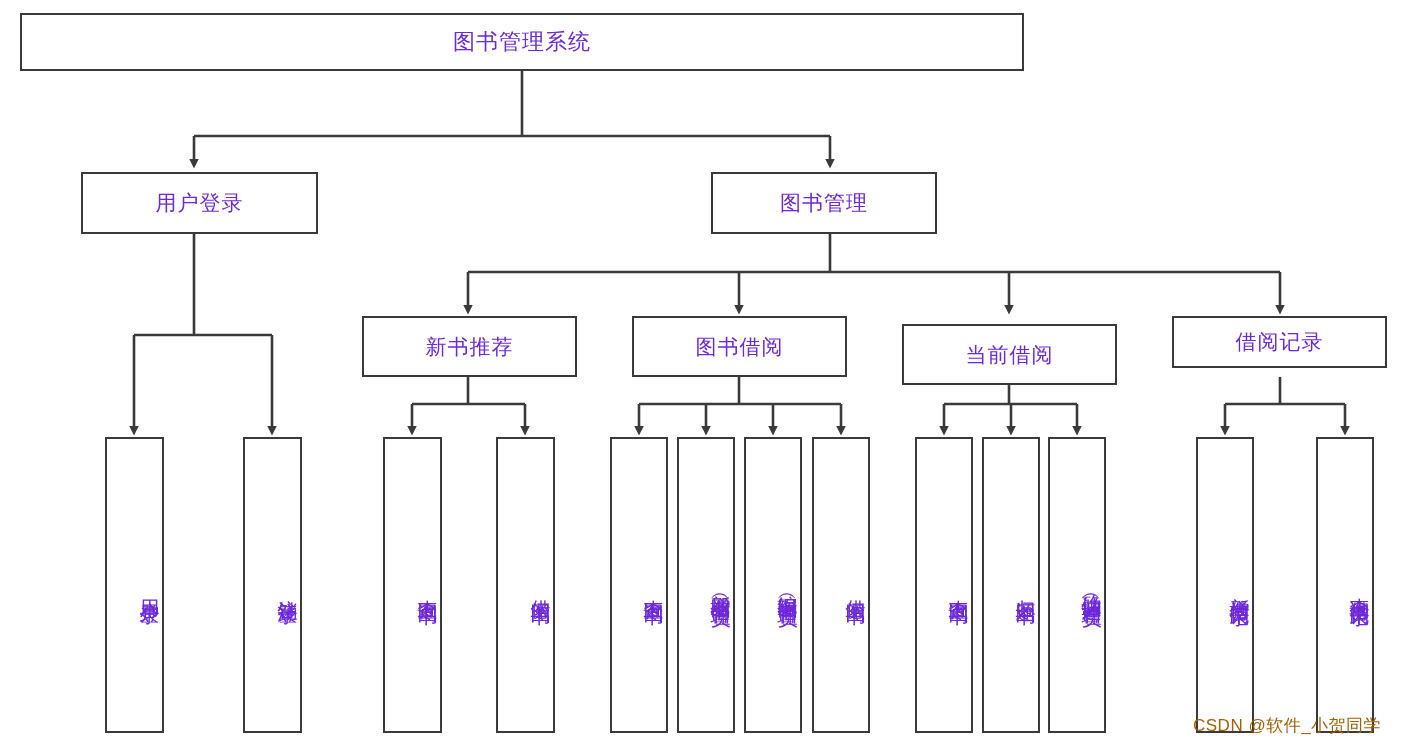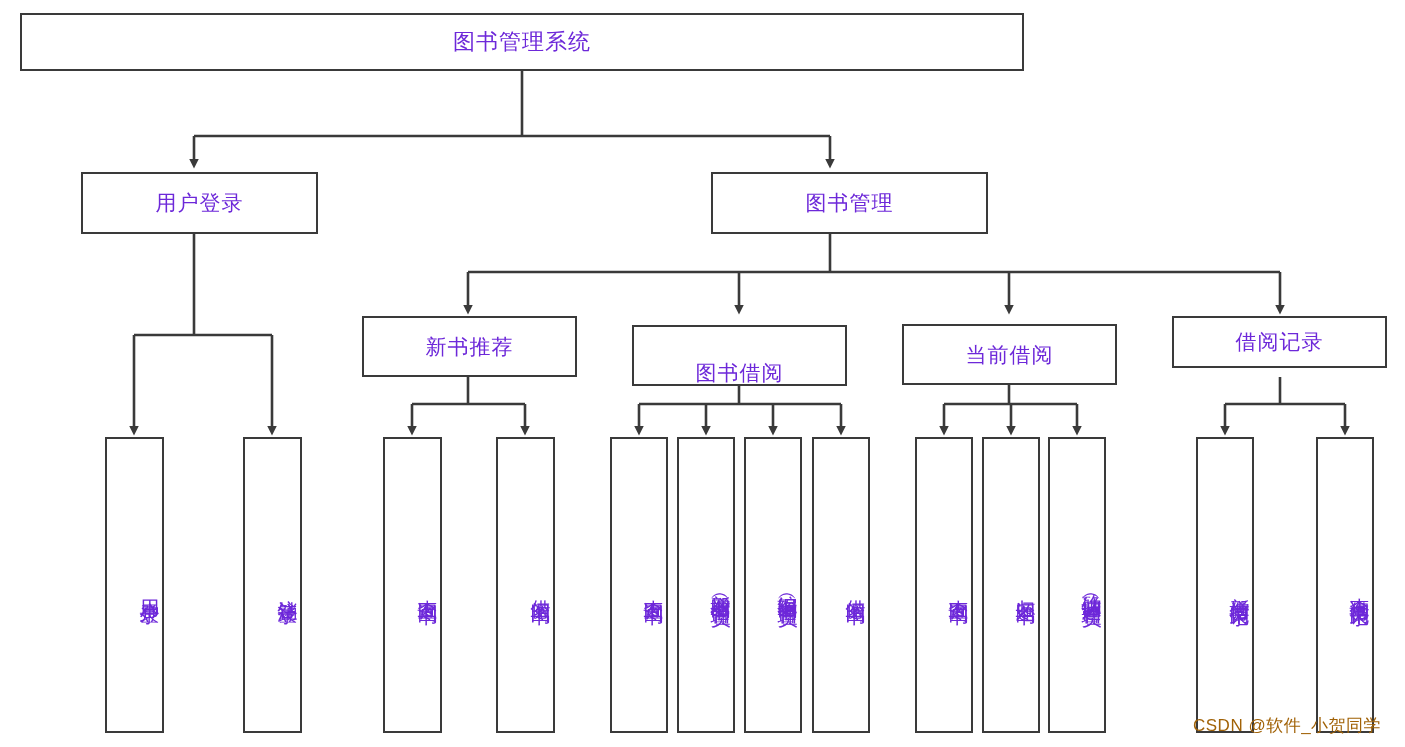--- a/index.html
+++ b/index.html
@@ -124,28 +124,28 @@
     </g>
   </svg>
 
   <div class="node node-root" style="left:20px; top:13px; width:1004px; height:58px;">
     <span>图书管理系统</span>
   </div>
 
   <div class="node node-h" style="left:81px; top:172px; width:237px; height:62px;">
     <span>用户登录</span>
   </div>
-  <div class="node node-h" style="left:711px; top:172px; width:277px; height:62px;">
+  <div class="node node-h" style="left:711px; top:172px; width:226px; height:62px;">
     <span>图书管理</span>
   </div>
 
   <div class="node node-h" style="left:362px; top:316px; width:215px; height:61px;">
     <span>新书推荐</span>
   </div>
-  <div class="node node-h" style="left:632px; top:325px; width:215px; height:61px;align-items:flex-end;">
+  <div class="node node-h" style="left:632px; top:316px; width:215px; height:61px;">
     <span>图书借阅</span>
   </div>
   <div class="node node-h" style="left:902px; top:324px; width:215px; height:61px;">
     <span>当前借阅</span>
   </div>
   <div class="node node-h" style="left:1172px; top:316px; width:215px; height:52px;">
     <span>借阅记录</span>
   </div>
 
   <div class="node node-v" style="left:105px; top:437px; width:59px; height:296px;">

